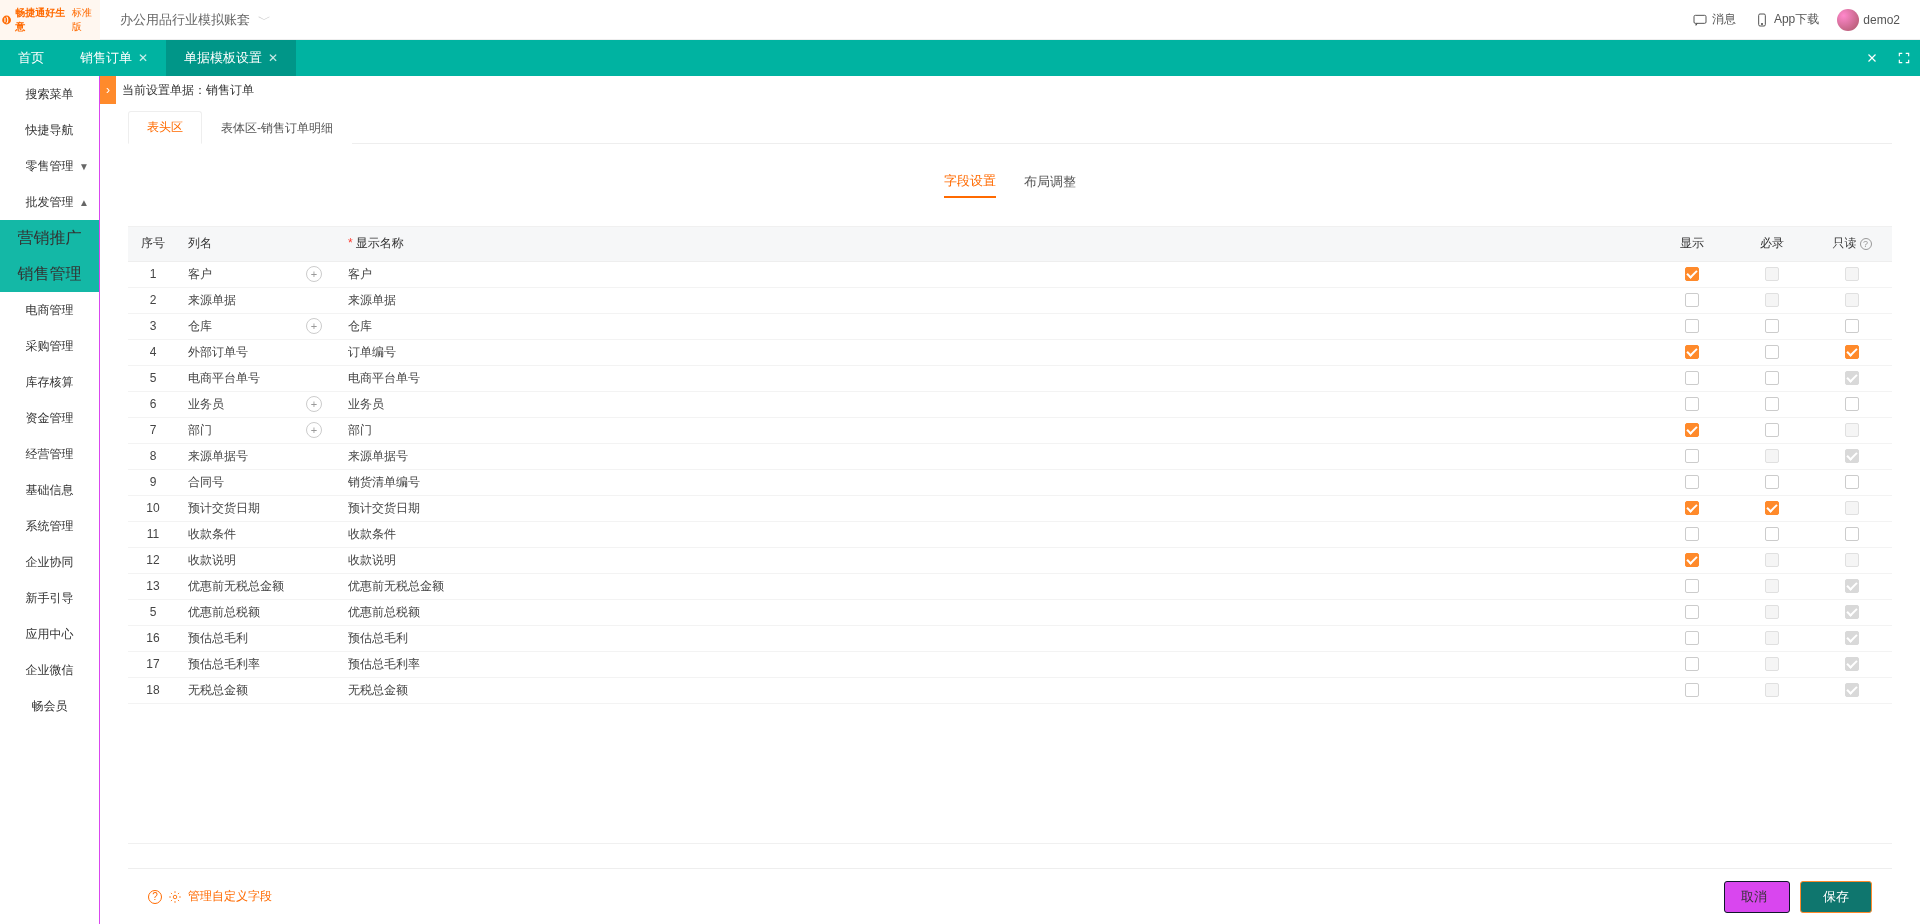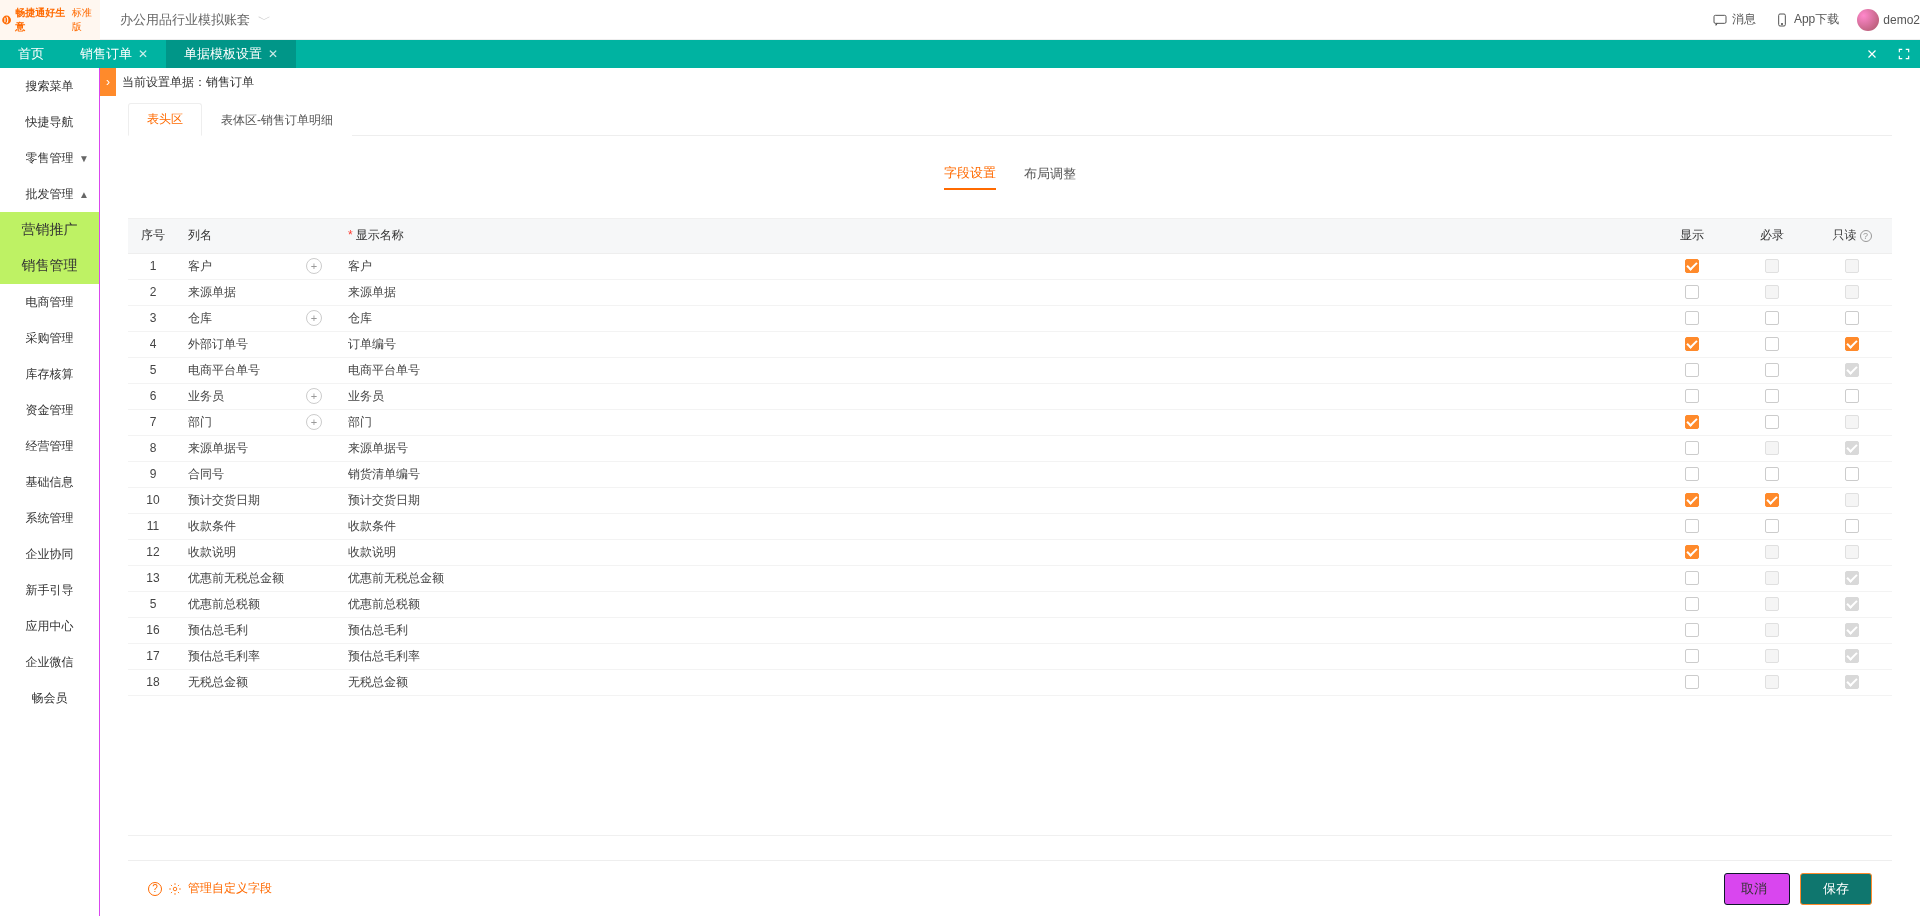--- a/index.html
+++ b/index.html
@@ -7,40 +7,40 @@
 
 
 .header { height:40px; display:flex; align-items:center; border-bottom:1px solid #eee; }
 .logo-box { width:100px; height:40px; display:flex; flex-direction:row; align-items:center; justify-content:center; background:#fff7f0; }
 .logo-top { color:#ff6a00; font-size:10px; font-weight:bold; display:flex; align-items:center; gap:2px;}
 .logo-top svg { width:14px; height:14px; }
 .logo-sub { color:#ff6a00; font-size:10px; }
 .ledger-select { flex:0 0 auto; display:flex; align-items:center; gap:8px; color:#666; font-size:13px; margin-left:20px; cursor:pointer; }
 .ledger-select .chev { color:#ccc; }
 .header-spacer { flex:1; }
-.header-actions { display:flex; align-items:center; gap:18px; color:#555; font-size:12px; }
+.header-actions { display:flex; align-items:center; gap:18px; padding-right:20px; color:#555; font-size:12px; }
 .hdr-item { display:flex; align-items:center; gap:4px; cursor:pointer; }
 .hdr-item svg { width:16px; height:16px; stroke:#555; fill:none; stroke-width:1.5; }
 .avatar { width:22px; height:22px; border-radius:50%; background:radial-gradient(circle at 30% 30%,#f8c,#a56); }
 
 
-.tabstrip { height:28px; background:#00b3a1; display:flex; align-items:stretch; color:#fff; font-size:13px; position:relative; }
+.tabstrip { height:36px; background:#00b3a1; display:flex; align-items:stretch; color:#fff; font-size:13px; position:relative; }
 .tab { display:flex; align-items:center; padding:0 18px; gap:6px; cursor:pointer; }
 .tab.active { background:#009688; }
 .tab .x { font-size:12px; opacity:.8; }
 .tabstrip-right { margin-left:auto; display:flex; align-items:center; }
 .tabstrip-right .ico { width:32px; height:36px; display:flex; align-items:center; justify-content:center; cursor:pointer; }
 .tabstrip-right svg { width:14px; height:14px; stroke:#fff; fill:none; stroke-width:2; }
 
 
 .shell { display:flex; height:calc(924px - 40px - 36px); }
 .sidebar { width:100px; border-right:1px solid #d946ef; overflow-y:auto; }
 .side-item { height:36px; display:flex; align-items:center; justify-content:center; gap:4px; font-size:12px; color:#333; cursor:pointer; position:relative; }
 .side-item .arrow { position:absolute; right:10px; font-size:10px; color:#666; }
-.side-sub { height:36px; display:flex; align-items:center; justify-content:center; font-size:14px; color:#333; cursor:pointer; background:#bef264; }
+.side-sub { height:36px; display:flex; align-items:center; justify-content:center; font-size:16px; color:#333; cursor:pointer; background:#14b8a6; }
 
 .main { flex:1; display:flex; flex-direction:column; background:#fff; position:relative; overflow:hidden; }
 
 
 .context-bar { height:28px; display:flex; align-items:center; font-size:12px; color:#333; }
 .collapse-handle { width:16px; height:28px; background:#ff8a2b; color:#fff; display:flex; align-items:center; justify-content:center; cursor:pointer; font-size:12px; }
 .context-text { padding-left:6px; }
 .context-text b { font-weight:normal; }
 
 

